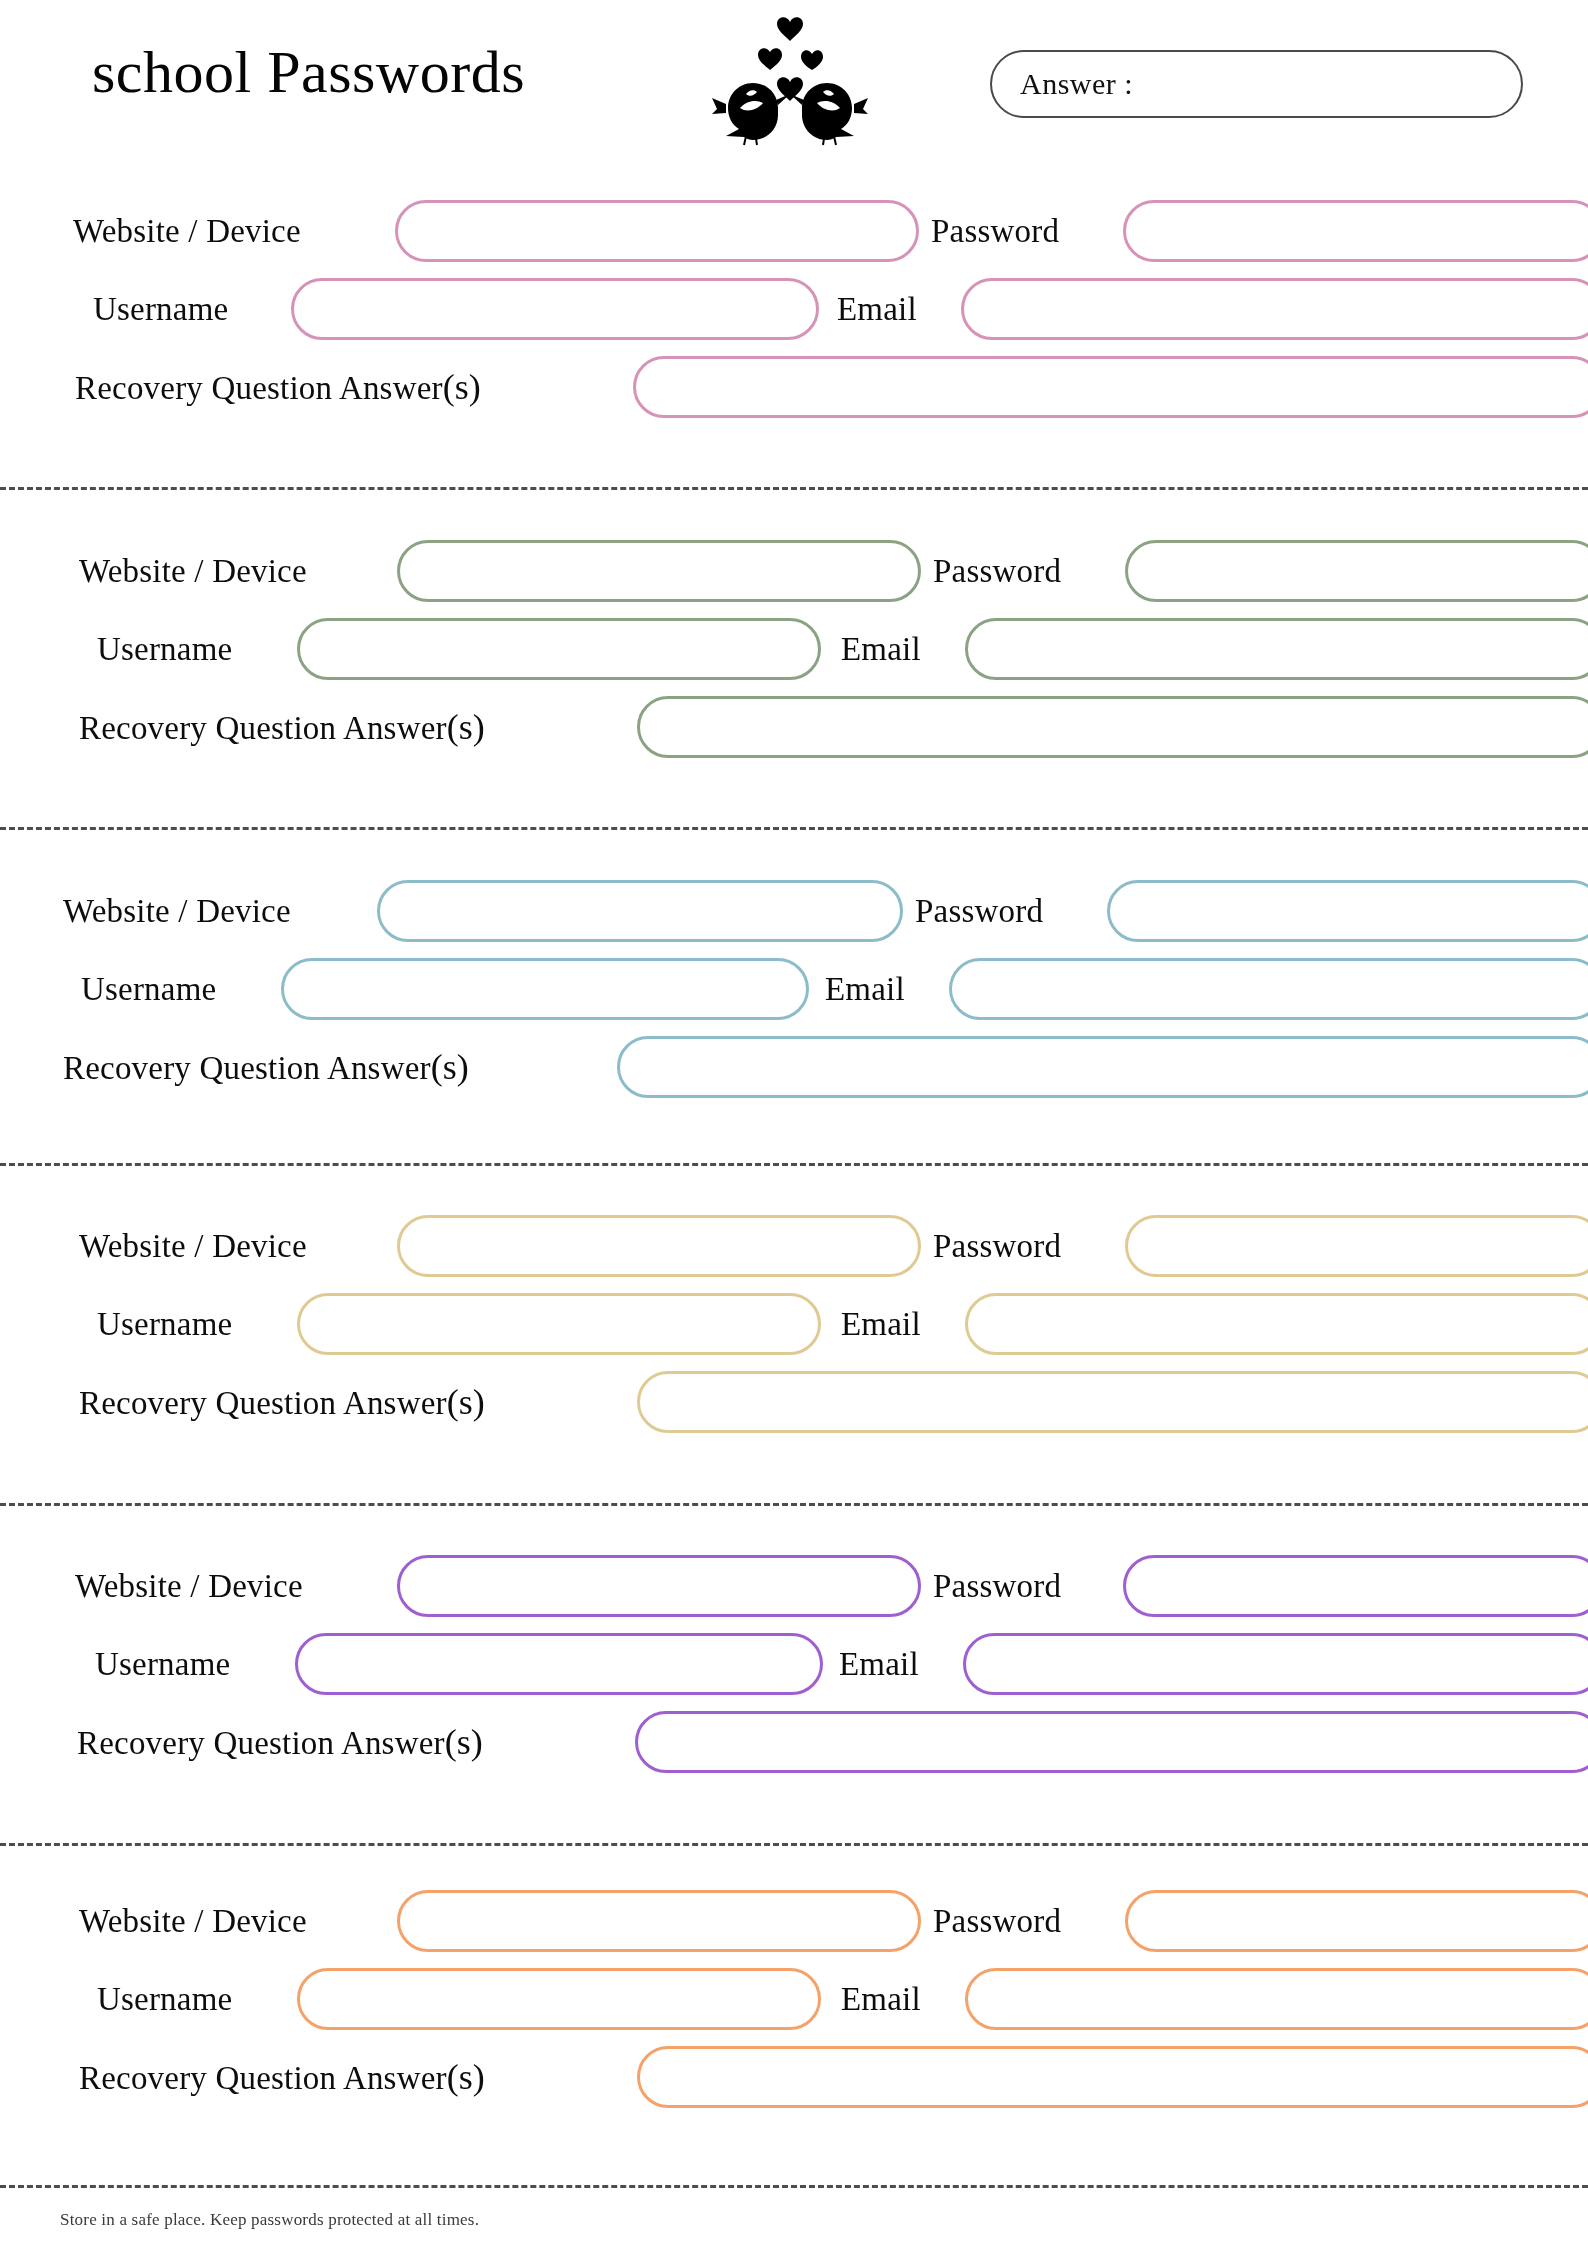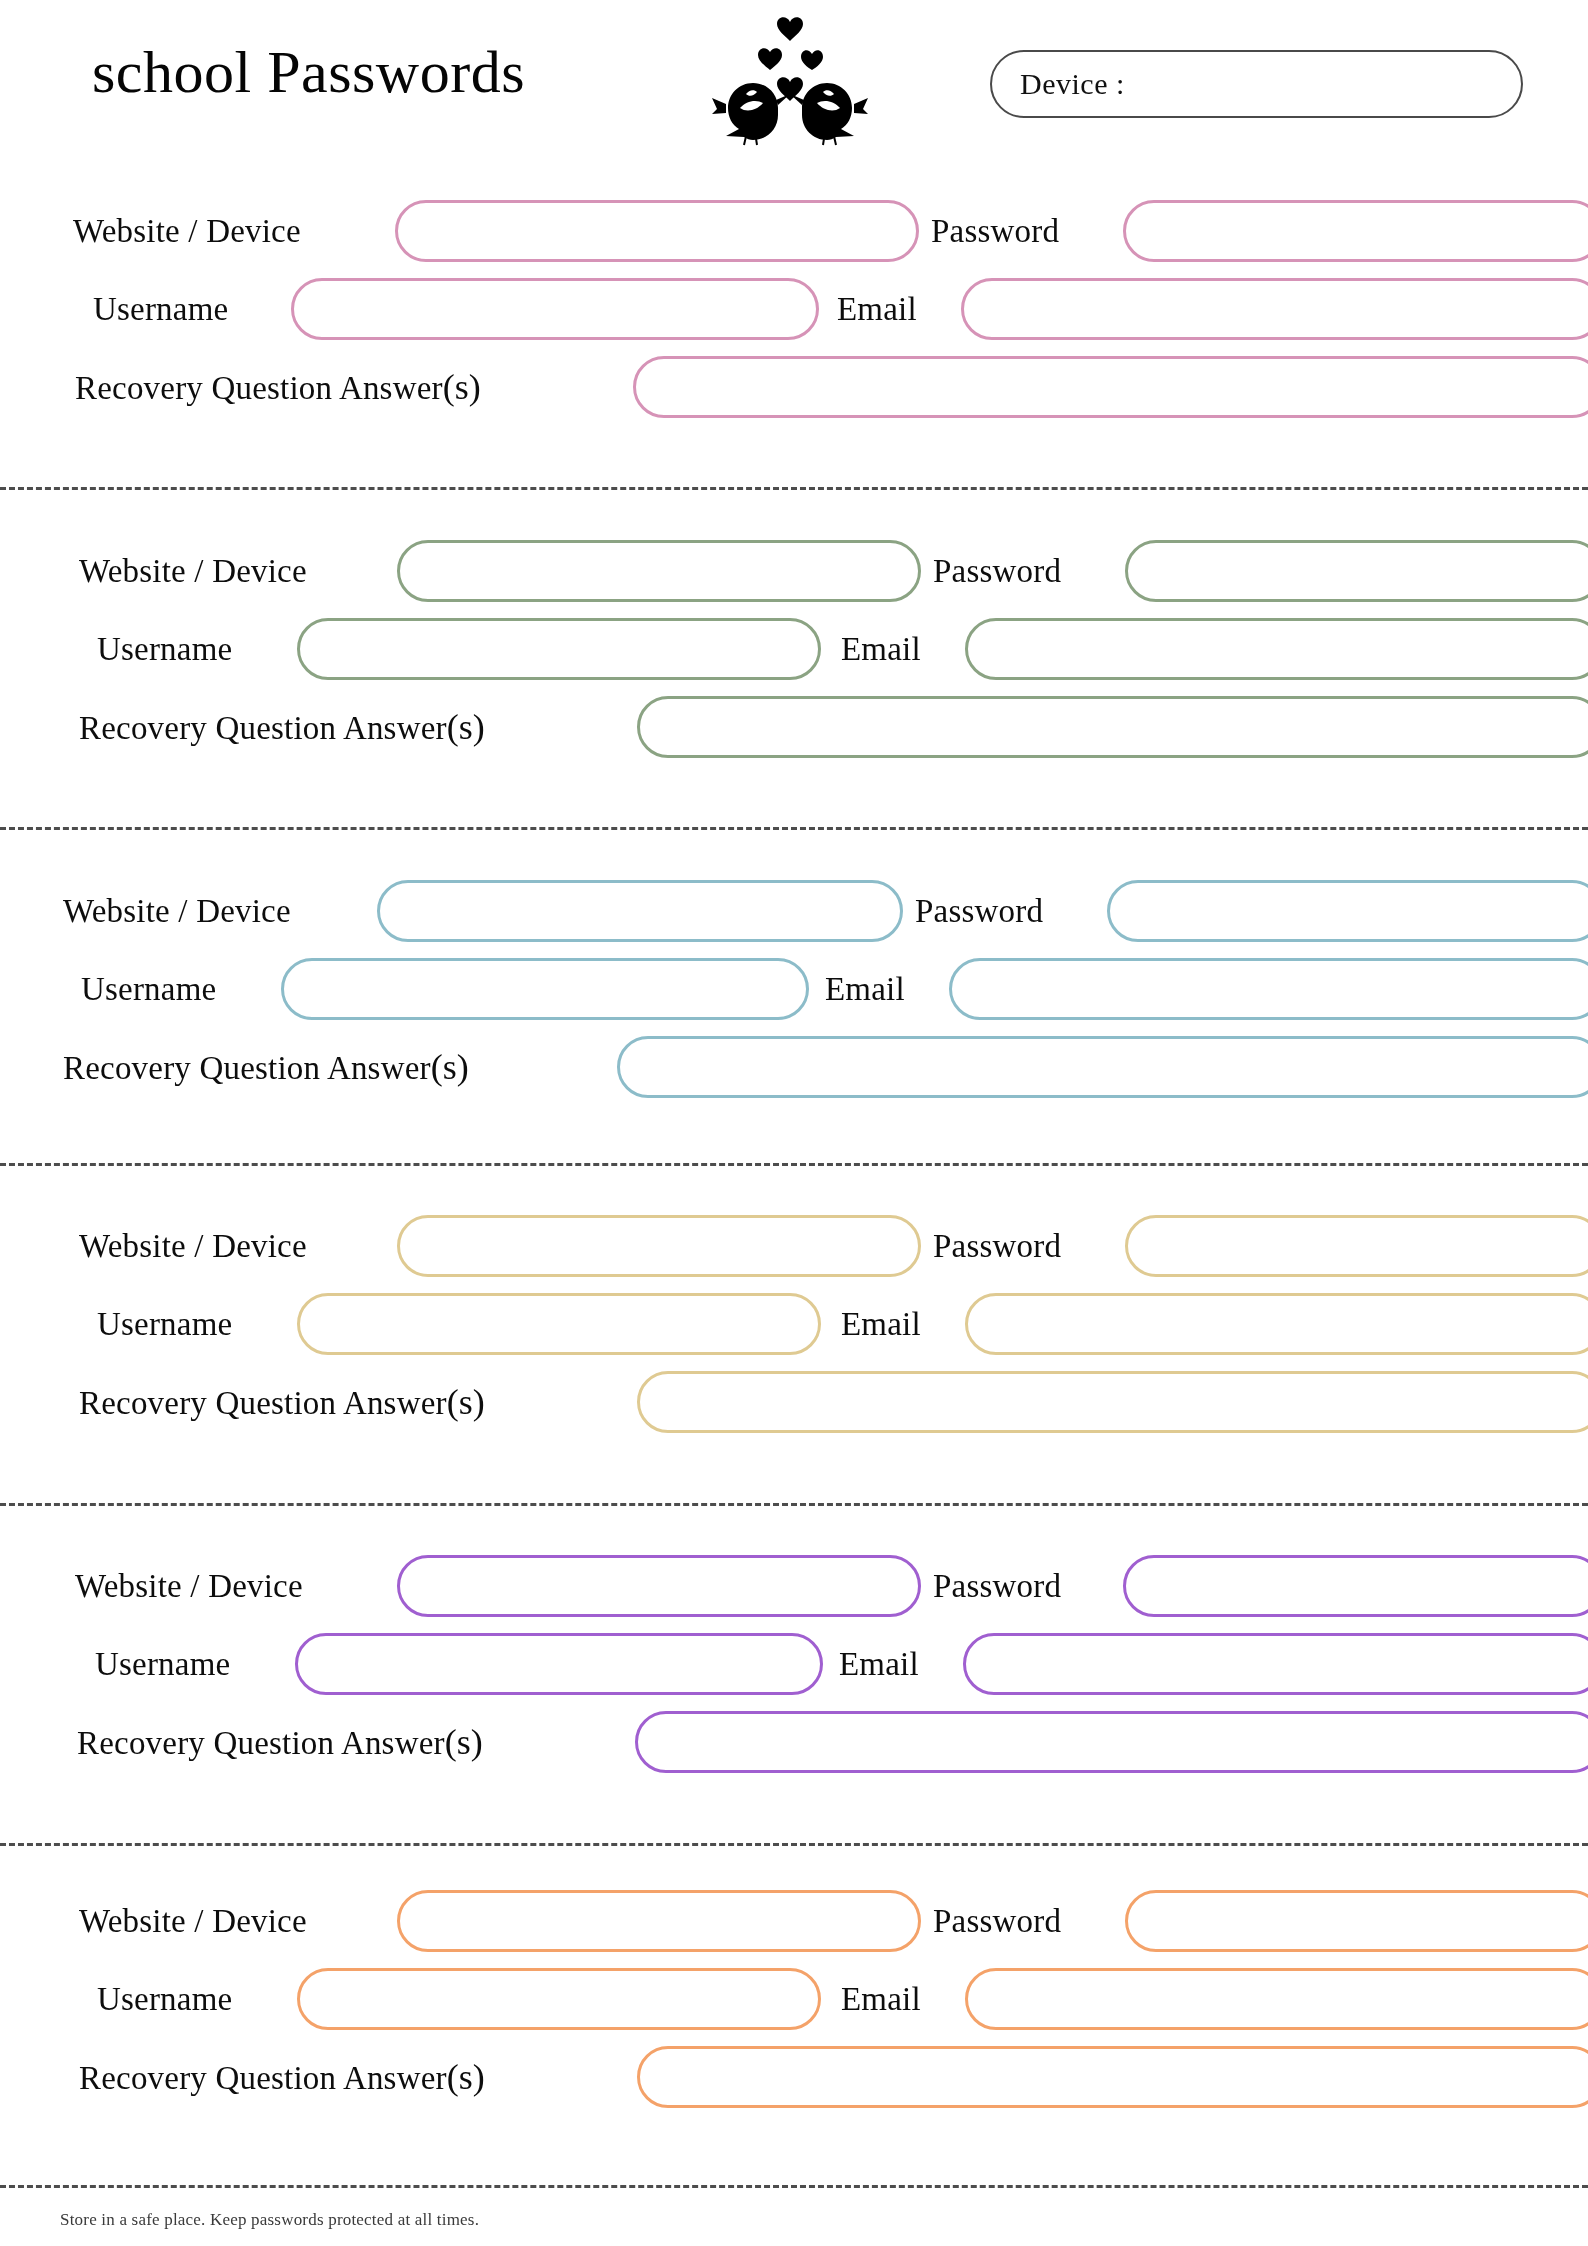--- a/index.html
+++ b/index.html
@@ -160,21 +160,21 @@
           <path d="M104 92 l-14-6 12 11 z"></path>
           <path d="M140 100 c-6-7-16-9-23-5 6 7 16 10 23 5z" fill="#ffffff"></path>
           <path d="M134 86 c-3-4-8-5-11-2 3 4 8 5 11 2z" fill="#ffffff"></path>
           <path d="M154 96 l14-6 -5 11 5 5 -14 -1z"></path>
           <path d="M133 124 l3 13 M125 124 l-2 13" stroke="#000" stroke-width="2" fill="none"></path>
         </g>
       </svg>
     </div>
 
     <div class="owner-box">
-      <span class="owner-label">Device :</span>
+      <span class="owner-label">Answer :</span>
     </div>
   </div>
 
   <div id="sections-root">
       <div class="section" style="top: 200px; height: 218px;">
         <div class="row" style="top: 0px; height: 62px;">
           <span class="lbl" style="left: 28px;">Website / Device</span>
           <div class="field" style="left: 350px; width: 524px; border-color: rgb(214, 147, 183); border-radius: 31px;"></div>
           <span class="lbl" style="left: 886px;">Password</span>
           <div class="field" style="left: 1078px; width: 480px; border-color: rgb(214, 147, 183); border-radius: 31px;"></div>

